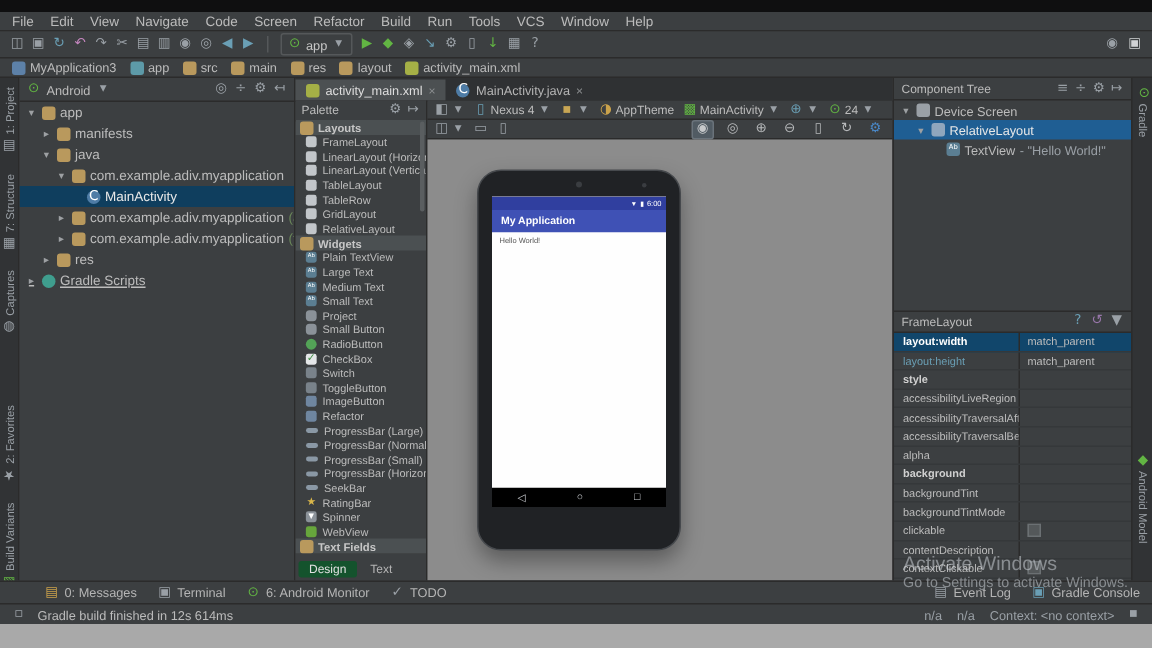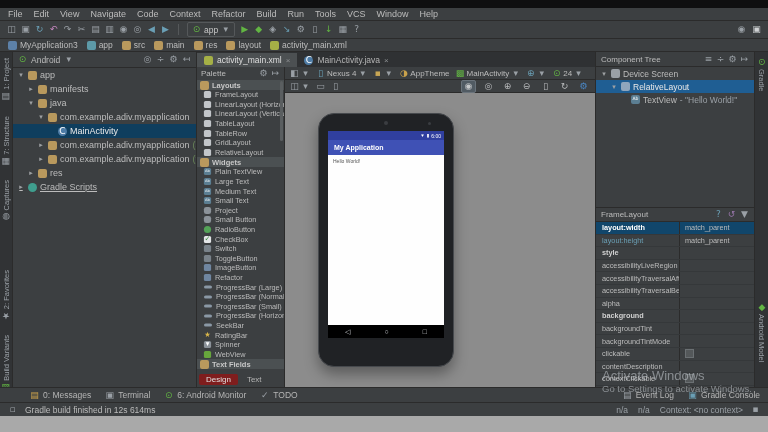--- a/index.html
+++ b/index.html
@@ -58,21 +58,21 @@
   .palheader .sp{flex:1}
   .pallist{position:absolute;top:13px;left:0;right:0;bottom:18px;overflow:hidden;}
   .psec{height:10px;display:flex;align-items:center;gap:3px;background:#4b5052;color:#c7c7c7;
         font-size:7.5px;padding:0 3px;font-weight:bold;}
   .pitem{height:9.6px;display:flex;align-items:center;gap:3px;padding-left:6px;font-size:7.3px;
          white-space:nowrap;overflow:hidden;}
   .pitem .pi{transform:scale(.8);}
   .palscroll{position:absolute;right:1px;top:14px;width:3px;height:60px;background:#5a5e60;border-radius:2px;}
   .paltabs{position:absolute;left:2px;bottom:2px;display:flex;gap:2px;}
   .dtab{font-size:8px;padding:1px 7px;border-radius:2px;color:#b5b5b5;}
-  .dtab.active{background:#7f1d1d;color:#e0e0e0;}
+  .dtab.active{background:#14532d;color:#e0e0e0;}
   
   .canvascol{position:absolute;left:88px;top:15px;right:0;bottom:0;}
   .dtb{height:13px;display:flex;align-items:center;gap:6px;padding:0 5px;font-size:8px;
        border-bottom:1px solid #2b2b2b;box-sizing:border-box;background:#3c3f41;}
   .dseg{display:flex;align-items:center;gap:2px;white-space:nowrap;}
   .dtb .sp{flex:1}
   .zctl{display:inline-flex;align-items:center;justify-content:center;width:13px;height:11px;border-radius:2px;}
   .zctl.selected{background:#515b63;border:1px solid #6a737b;}
   .canvas{position:absolute;left:0;top:26px;right:0;bottom:0;background:#8c8c8c;}
   
@@ -140,21 +140,21 @@
 
   <div class="titlebar"></div>
 
   <div class="menubar">
 
   <span>File</span>
       <span>Edit</span>
       <span>View</span>
       <span>Navigate</span>
       <span>Code</span>
-      <span>Context</span>
+      <span>Screen</span>
       <span>Refactor</span>
       <span>Build</span>
       <span>Run</span>
       <span>Tools</span>
       <span>VCS</span>
       <span>Window</span>
       <span>Help</span>
     </div>
 
   <div class="maintb">

